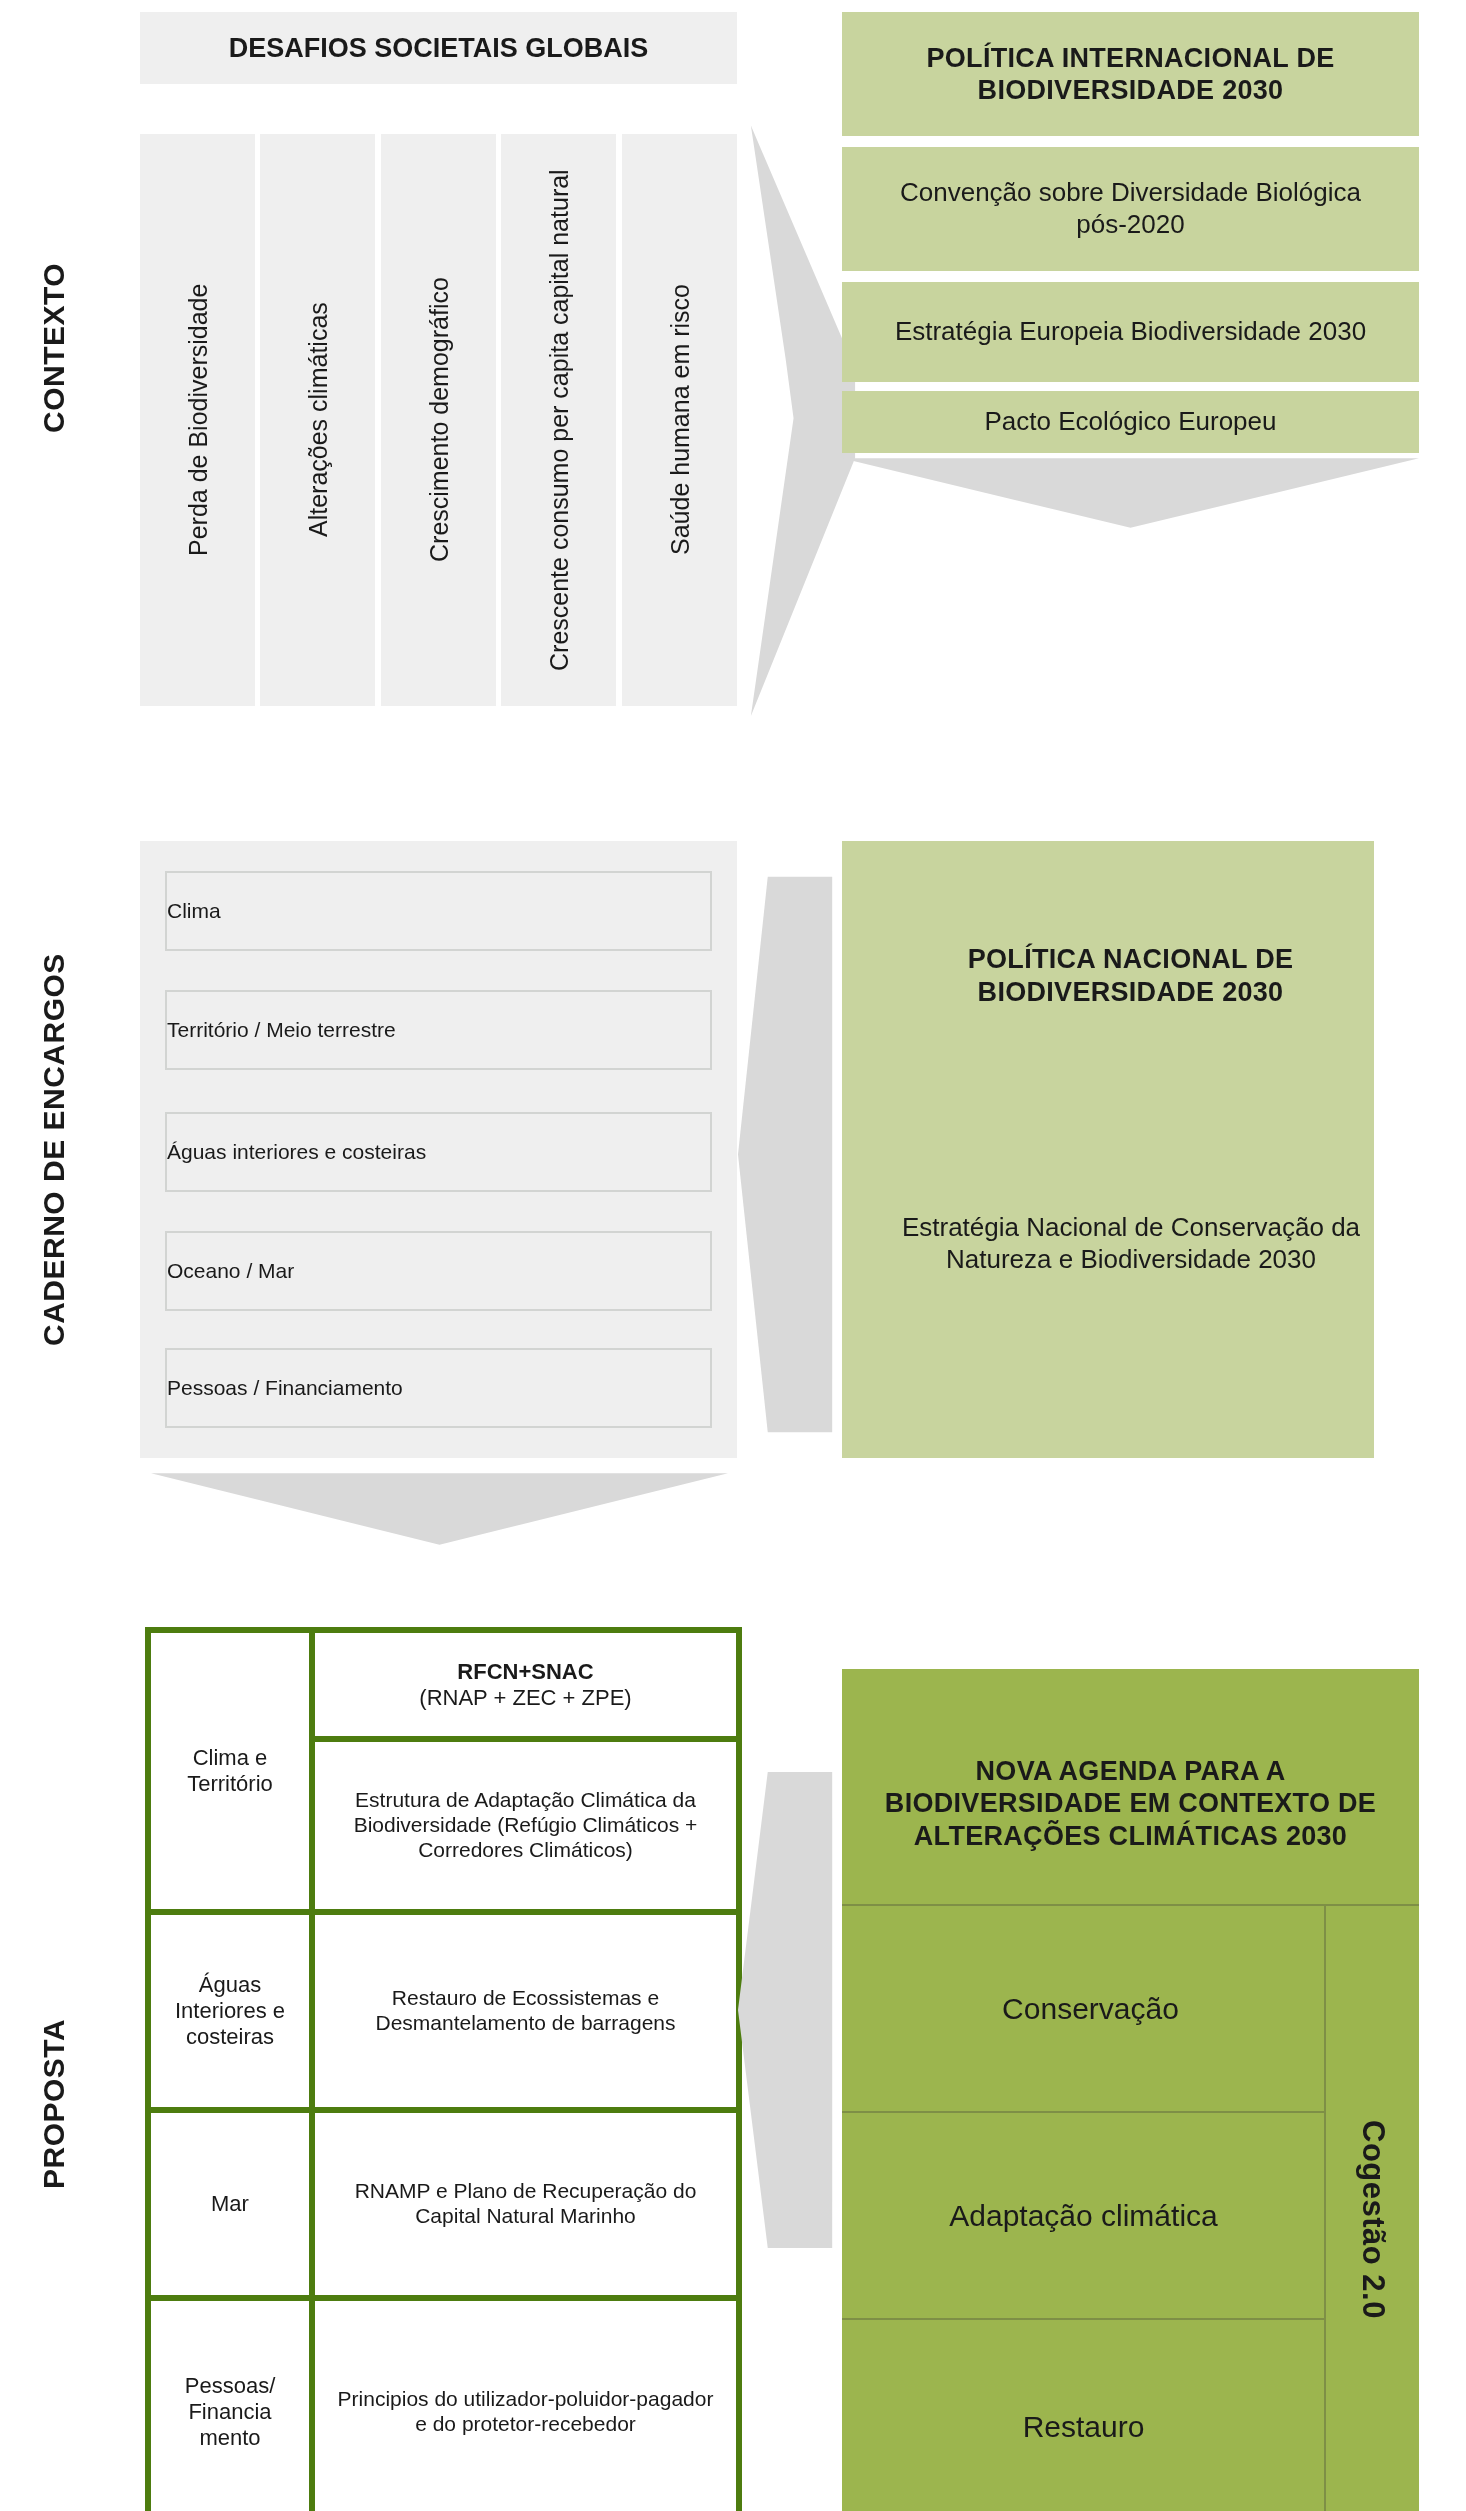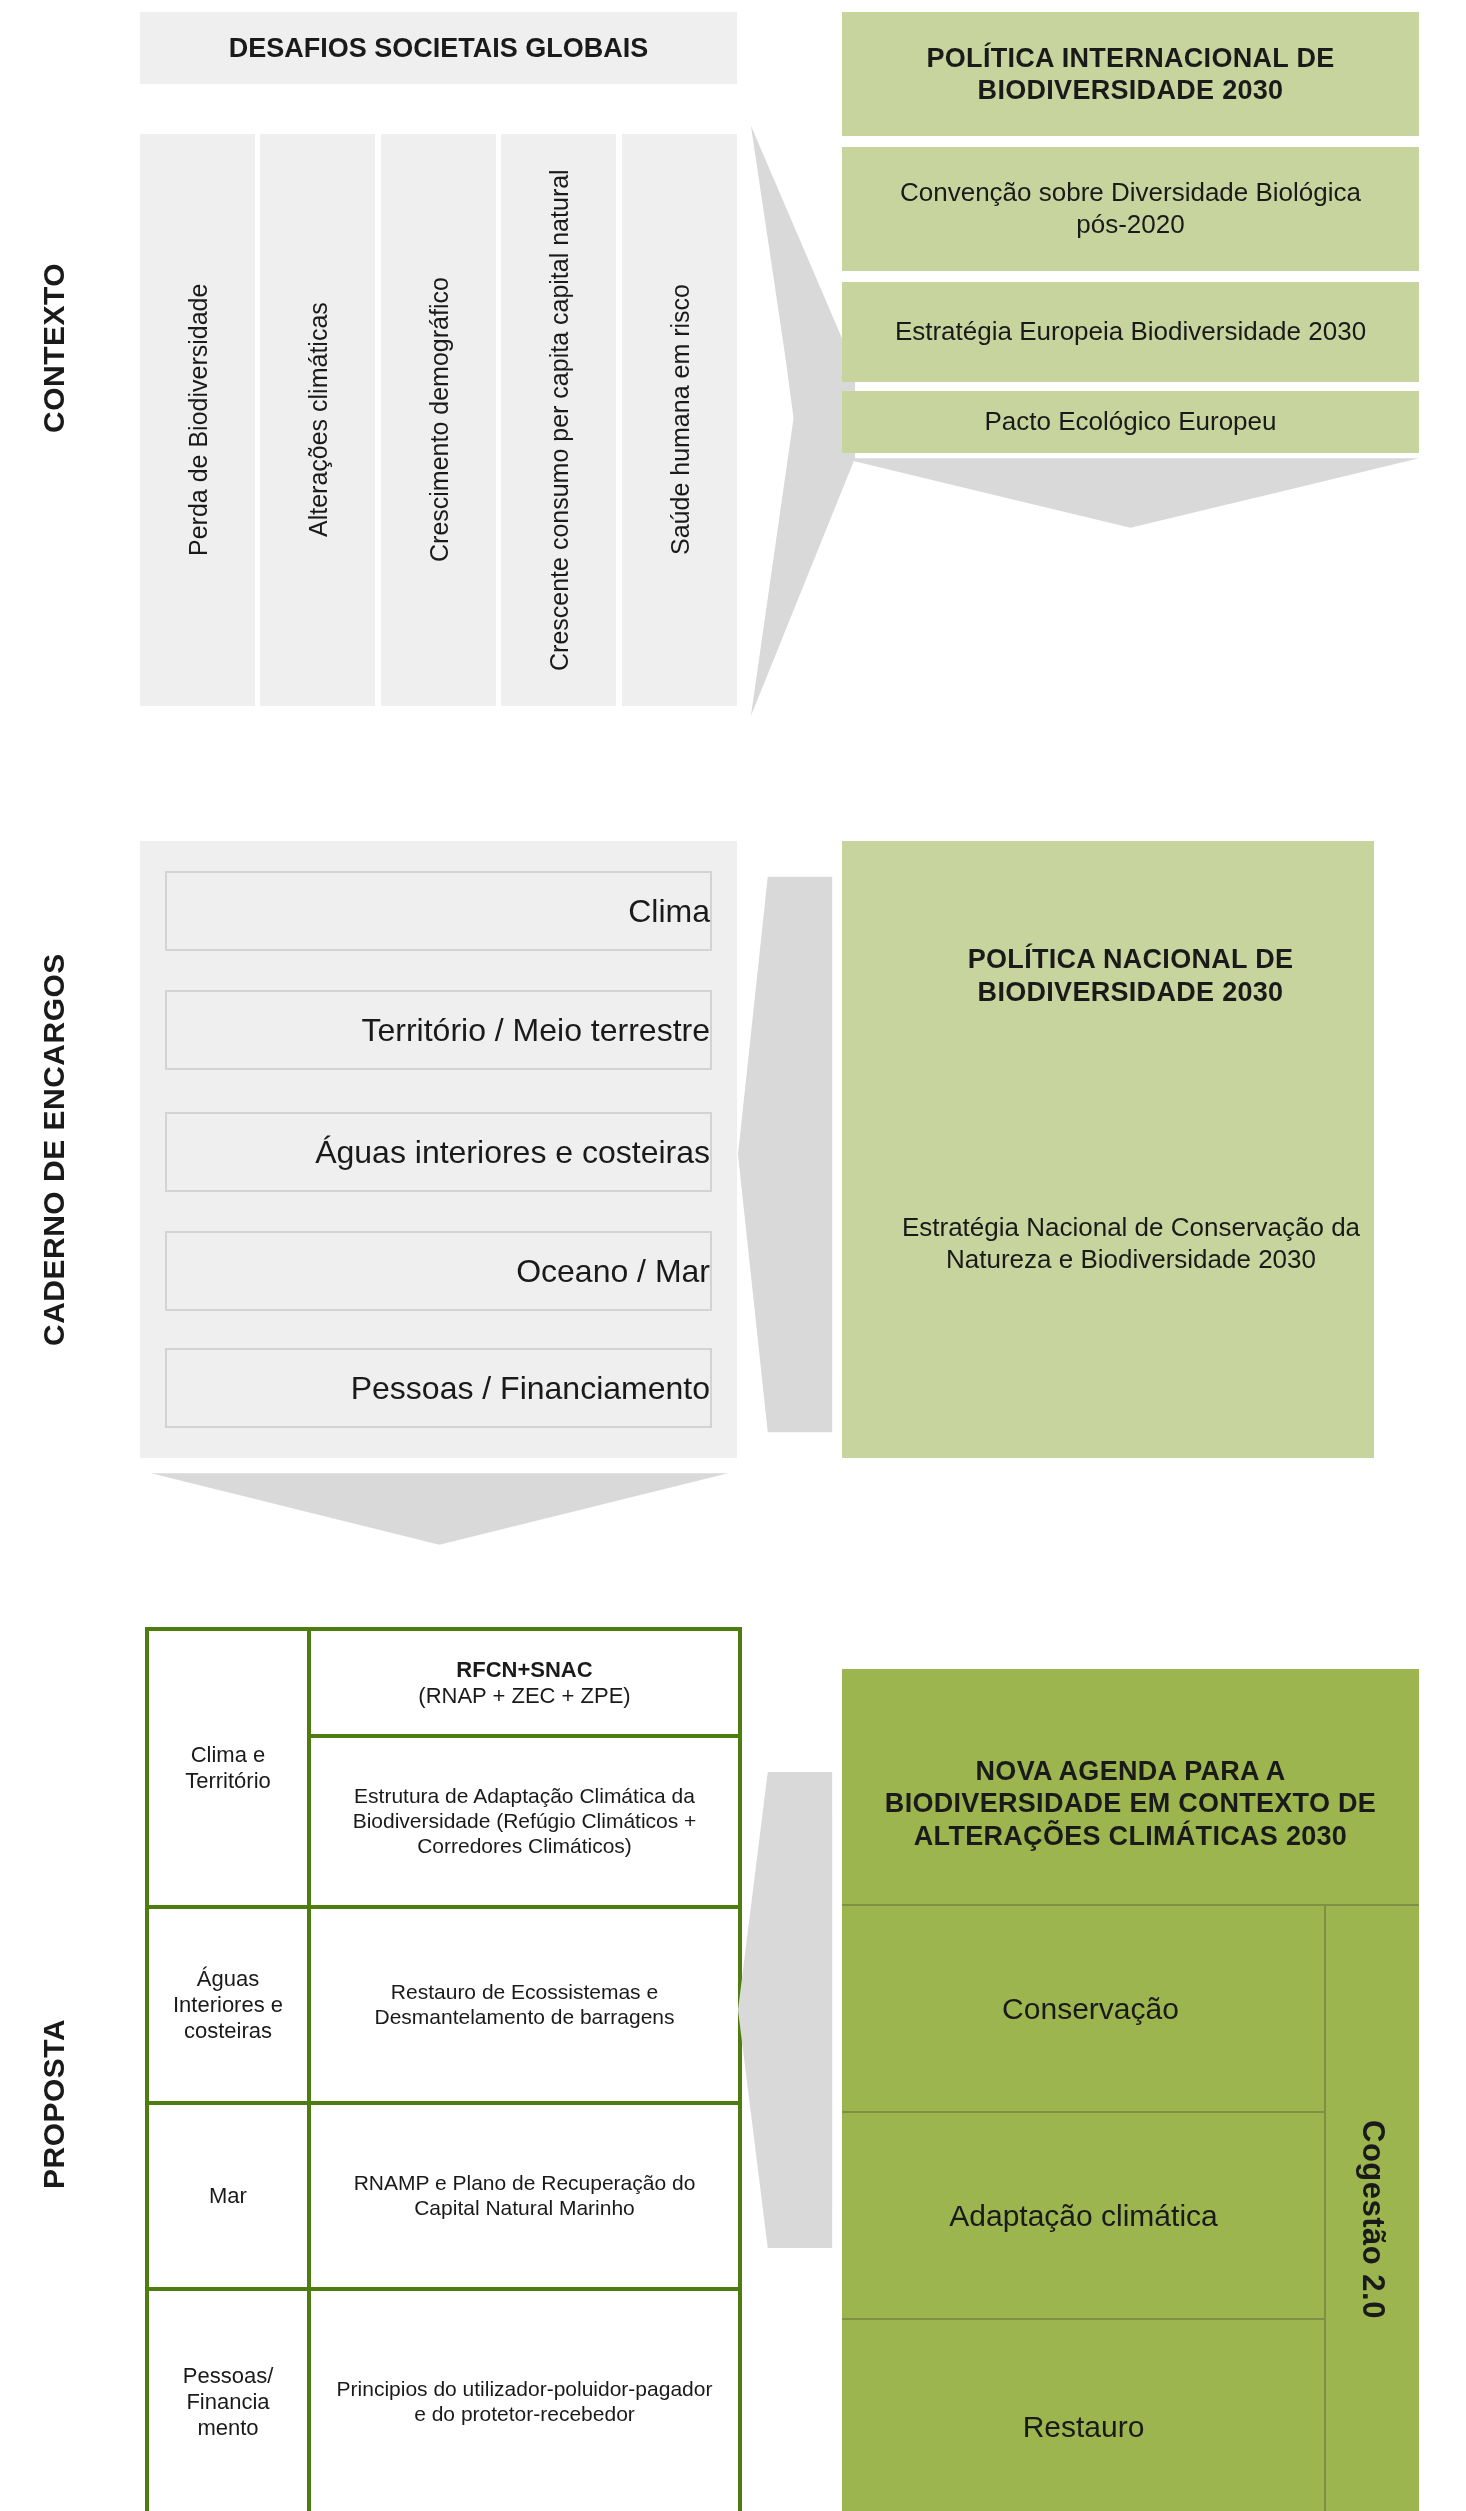--- a/index.html
+++ b/index.html
@@ -39,34 +39,34 @@
     display:flex;align-items:center;justify-content:center;
     text-align:center;
     font-size:25px;line-height:1.12;
     color:#1a1a1a;
   }
 
   
   .list-box{
     border:2px solid #d2d4d2;
     background:#efefef;
-    display:flex;align-items:center;justify-content:flex-end;
-    font-size:32px;
+    display:flex;align-items:center;justify-content:flex-start;
+    font-size:21px;
     text-align:center;
   }
 
   
   .tbl{
     position:absolute;
     border:2px solid #dcdcdc;
     border-collapse:collapse;
     background:#ffffff;
   }
   .tbl td{
-    border:4px solid #4d7c0f;
+    border:6px solid #4d7c0f;
     text-align:center;
     vertical-align:middle;
     font-size:21px;
     line-height:1.18;
     padding:4px 22px;
   }
   .tbl td.cat{font-size:22px;}
   .tbl td.bold-top{font-size:22px;}
   .tbl b{font-weight:bold;}
 

